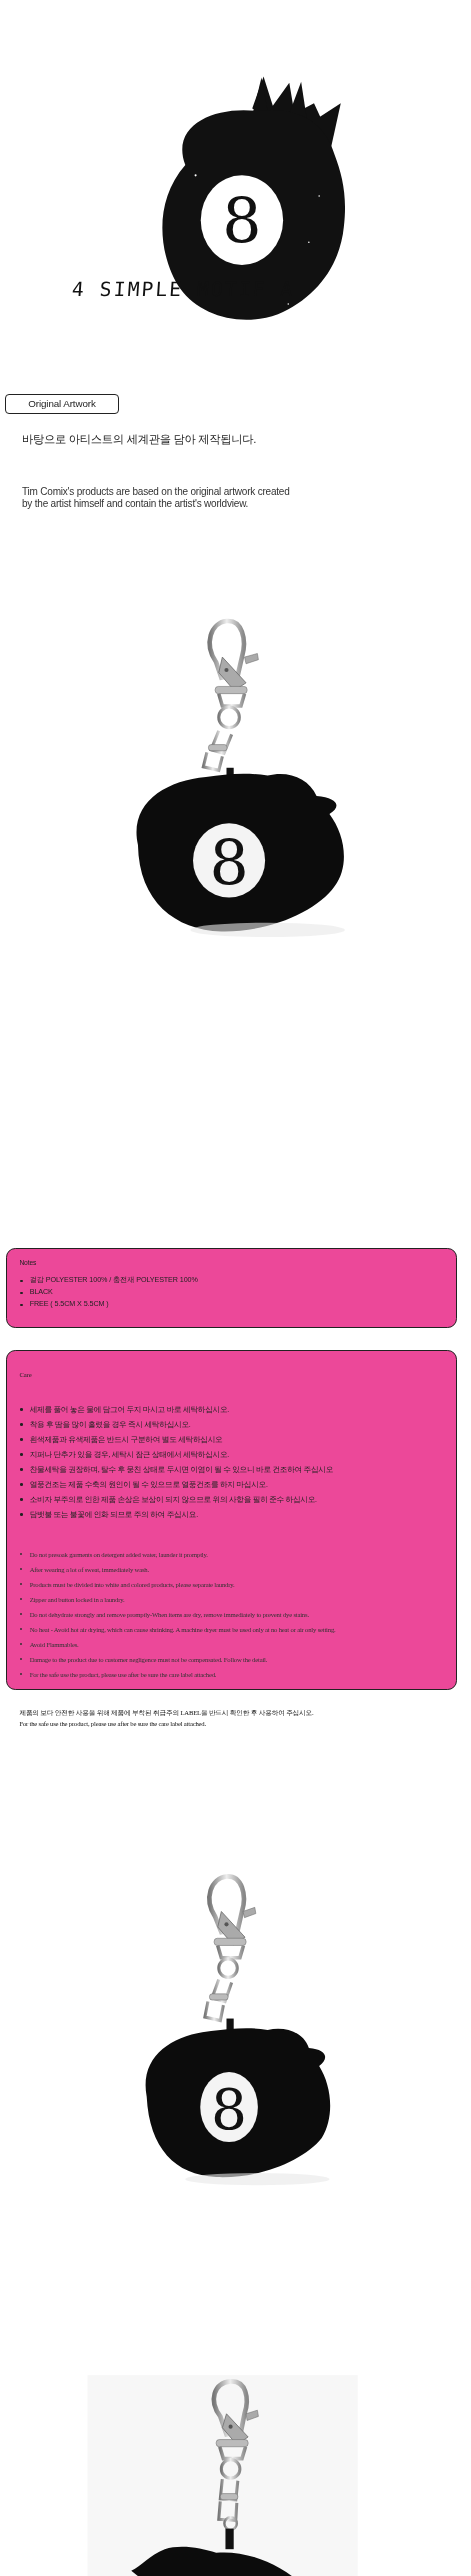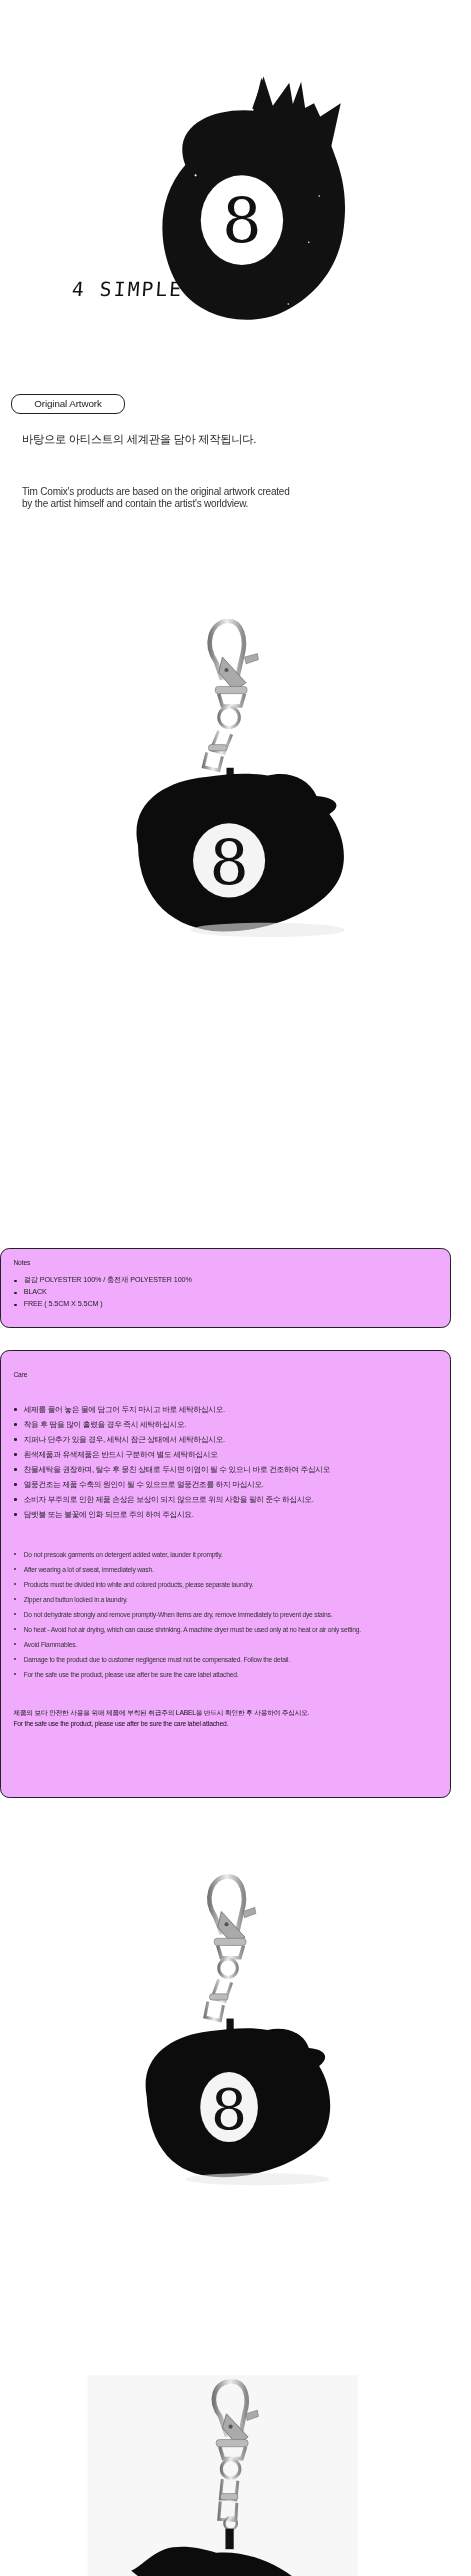--- a/index.html
+++ b/index.html
@@ -20,24 +20,24 @@
       left: 72px; top: 278px;
       font-family: "DejaVu Sans Mono", monospace;
       font-size: 19.6px;
       letter-spacing: 2.1px;
       color: #111;
       transform: skewX(-4deg);
     }
 
     
     .pill {
-      left: 11px; top: 394px;
+      left: 5px; top: 394px;
       width: 114px; height: 19.6px;
       border: 0.8px solid #222;
-      border-radius: 9px;
+      border-radius: 4px;
       display: flex; align-items: center; justify-content: center;
       font-size: 9.8px; color: #222;
       letter-spacing: -0.1px;
     }
     .intro-ko {
       left: 22px; top: 429px; width: 433px;
       font-size: 11.3px; line-height: 20.6px; color: #222;
       letter-spacing: -0.3px;
     }
     .intro-en {
@@ -48,27 +48,27 @@
 
     
     .photo { left: 0; width: 471px; }
     .photo svg { display: block; }
     .photo-1 { top: 567px; height: 592px; }
     .photo-2 { top: 1829px; height: 515px; }
     .photo-3 { top: 2344px; height: 554px; }
 
     
     .box {
-      left: 0; width: 451px;
+      left: 6px; width: 451px;
       border: 0.8px solid #222;
       border-radius: 9.3px;
-      background: #f0abfc;
+      background: #ec4899;
     }
     .notes-box { top: 1248px; height: 80px; padding: 10.3px 12.4px; }
-    .care-box { top: 1350px; height: 448px; padding: 19.6px 12.4px 10.3px; }
+    .care-box { top: 1350px; height: 340px; padding: 19.6px 12.4px 10.3px; font-family: Liberation Serif, serif; }
     .box-title {
       font-size: 6.7px; color: #222; letter-spacing: -0.1px;
     }
     .notes-list { list-style: none; margin-top: 8.2px; }
     .notes-list li {
       font-size: 7.2px; line-height: 12px; color: #222;
       padding-left: 10.3px; position: relative;
       letter-spacing: -0.1px;
     }
     .notes-list li::before {
@@ -177,22 +177,22 @@
     <li>FREE ( 5.5CM X 5.5CM )</li>
   </ul>
 </div>
 
 <div class="abs box care-box">
   <div class="box-title">Care</div>
 
   <ul class="care-ko">
     <li>세제를 풀어 놓은 물에 담그어 두지 마시고 바로 세탁하십시오.</li>
     <li>착용 후 땀을 많이 흘렸을 경우 즉시 세탁하십시오.</li>
+    <li>흰색제품과 유색제품은 반드시 구분하여 별도 세탁하십시오</li>
     <li>지퍼나 단추가 있을 경우, 세탁시 잠근 상태에서 세탁하십시오.</li>
-    <li>흰색제품과 유색제품은 반드시 구분하여 별도 세탁하십시오</li>
     <li>찬물세탁을 권장하며, 탈수 후 뭉친 상태로 두시면 이염이 될 수 있으니 바로 건조하여 주십시오</li>
     <li>열풍건조는 제품 수축의 원인이 될 수 있으므로 열풍건조를 하지 마십시오.</li>
     <li>소비자 부주의로 인한 제품 손상은 보상이 되지 않으므로 위의 사항을 필히 준수 하십시오.</li>
     <li>담뱃불 또는 불꽃에 인화 되므로 주의 하여 주십시요.</li>
   </ul>
 
   <ul class="care-en">
     <li>Do not presoak garments on detergent added water, launder it promptly.</li>
     <li>After wearing a lot of sweat, immediately wash.</li>
     <li>Products must be divided into white and colored products, please separate laundry.</li>

